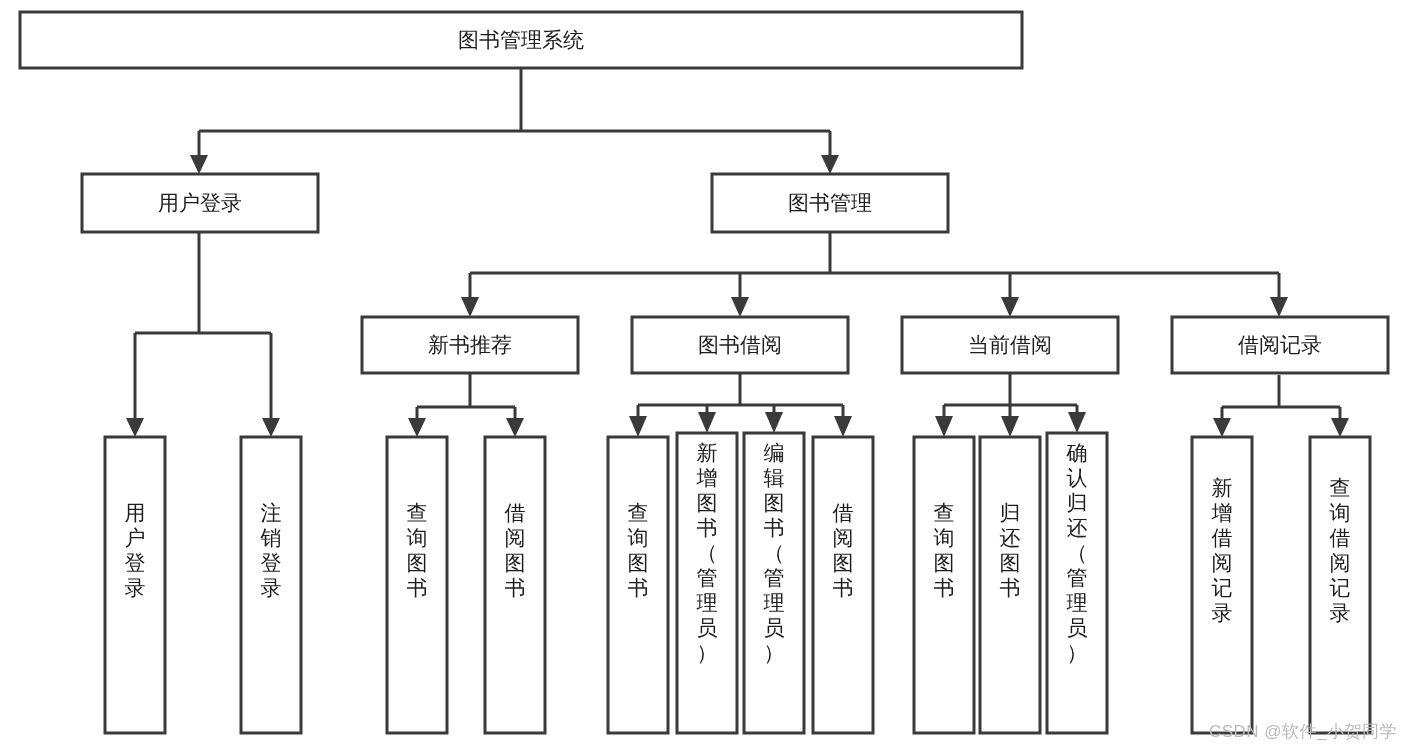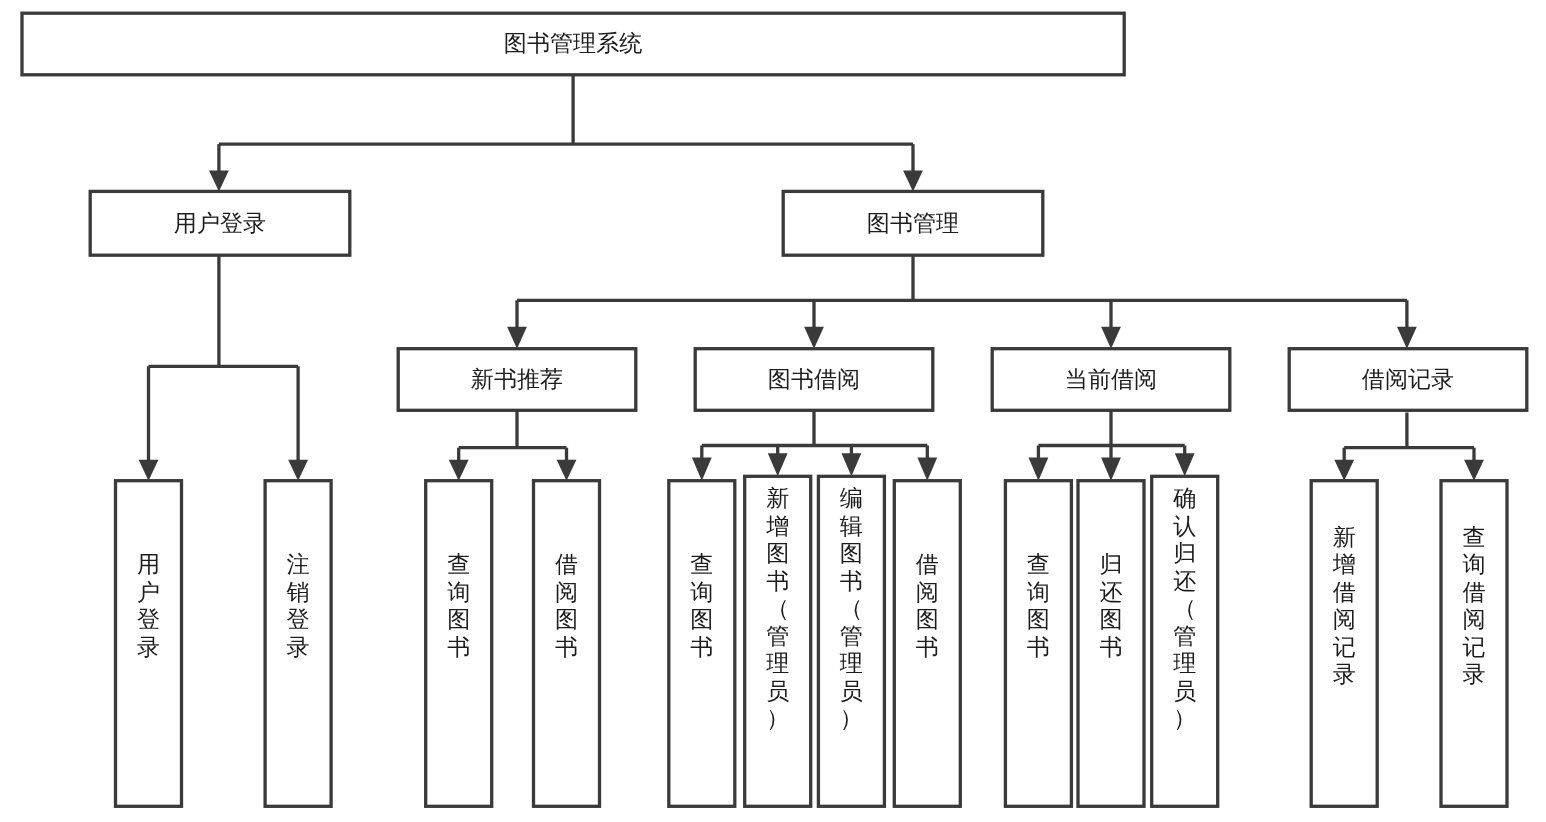--- a/index.html
+++ b/index.html
@@ -233,13 +233,14 @@
       <text class="node-label-vertical" x="1222" y="495"><tspan x="1222" dy="0">新</tspan><tspan x="1222" dy="25">增</tspan><tspan x="1222" dy="25">借</tspan><tspan x="1222" dy="25">阅</tspan><tspan x="1222" dy="25">记</tspan><tspan x="1222" dy="25">录</tspan></text>
     </g>
 
     <g>
       <rect class="node-box" x="1310" y="437" width="60" height="296"></rect>
       <text class="node-label-vertical" x="1340" y="495"><tspan x="1340" dy="0">查</tspan><tspan x="1340" dy="25">询</tspan><tspan x="1340" dy="25">借</tspan><tspan x="1340" dy="25">阅</tspan><tspan x="1340" dy="25">记</tspan><tspan x="1340" dy="25">录</tspan></text>
     </g>
 
   </svg>
 
+  <div class="watermark">CSDN @软件_小贺同学</div>
 </div>
 
 </body></html>

